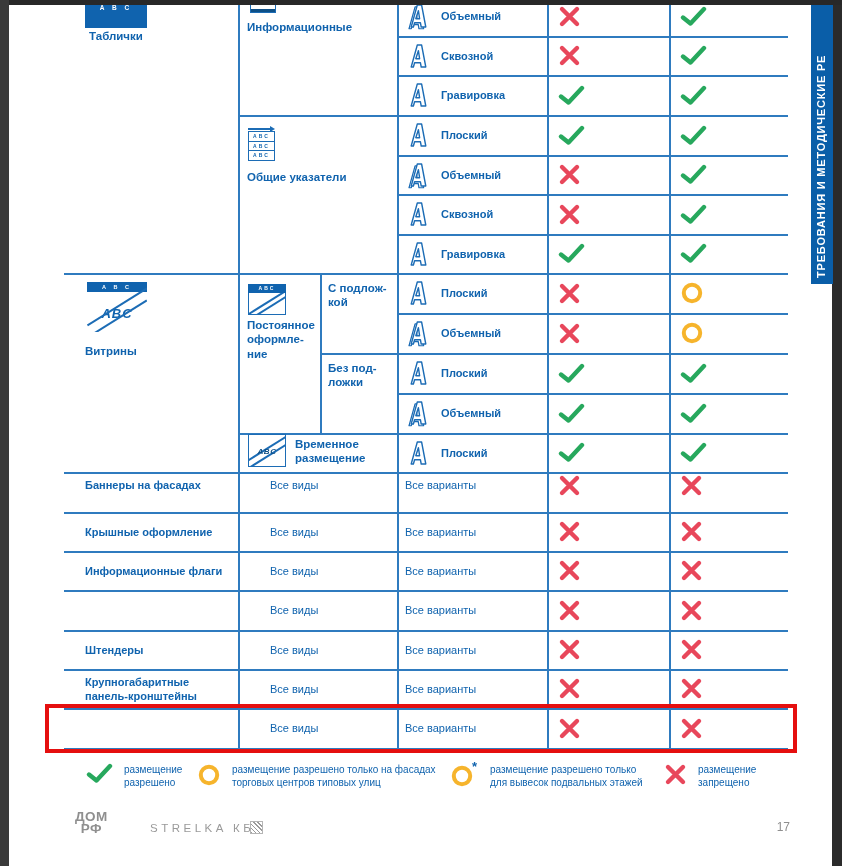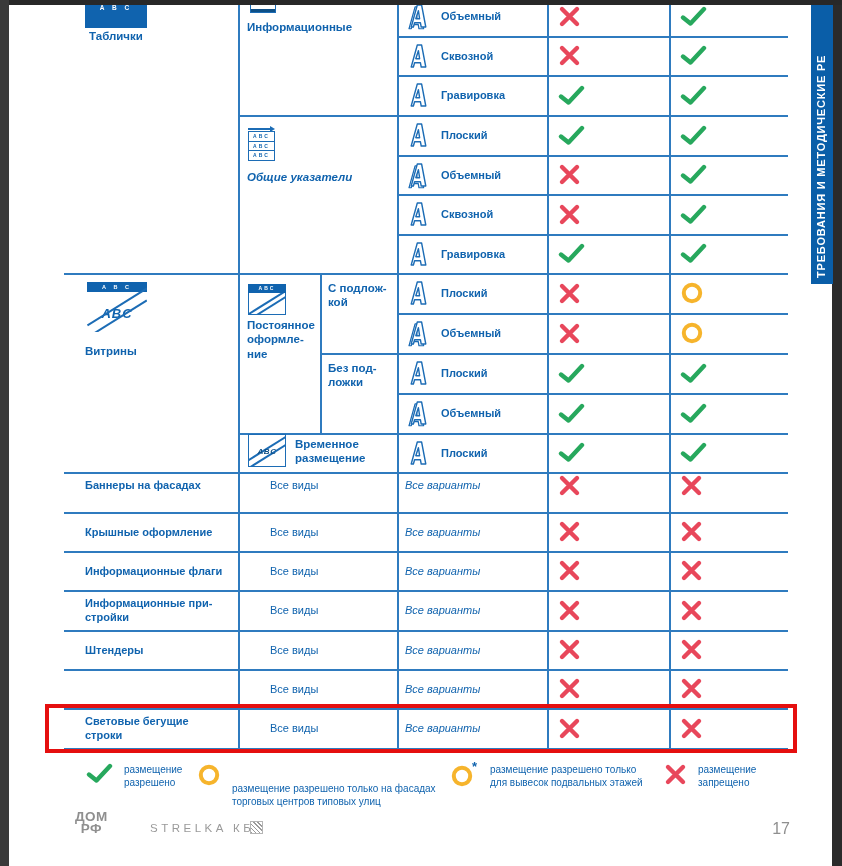--- a/index.html
+++ b/index.html
@@ -21,21 +21,21 @@
 
   .vrow,.srow{position:absolute;left:64px;width:724px;z-index:3;}
   .vrow .a-icon{position:absolute;left:341px;top:50%;transform:translateY(-50%);width:24px;height:27px;}
   .vrow .vlabel{position:absolute;left:377px;top:50%;transform:translateY(-50%);
     color:#1063ae;font-size:11px;font-weight:bold;text-align:right;}
   .mark{position:absolute;top:50%;transform:translateY(-50%);height:24px;display:flex;align-items:center;}
   .m1{left:494px;} .m2{left:616px;}
   .srow .slabel{position:absolute;left:21px;top:50%;transform:translateY(-50%);
     color:#1063ae;font-size:11px;font-weight:bold;line-height:1.3;white-space:pre-line;}
   .srow .skinds{position:absolute;left:186px;top:50%;transform:translateY(-50%);color:#1063ae;font-size:11px;padding-left:20px;}
-  .srow .svariants{position:absolute;left:341px;top:50%;transform:translateY(-50%);color:#1063ae;font-size:11px;font-style:italic;}
+  .srow .svariants{position:absolute;left:341px;top:50%;transform:translateY(-50%);color:#1063ae;font-size:11px;}
 
   
   .icon-tablichki{position:absolute;left:85px;top:0;width:62px;height:28px;background:#1063ae;z-index:3;
     color:#fff;font-size:6.5px;font-weight:bold;text-align:center;padding-top:4px;box-sizing:border-box;letter-spacing:3px;}
   .icon-sliver{position:absolute;left:250px;top:4px;width:26px;height:9px;border:1.5px solid #1c6cb5;
     background:#fff;z-index:3;box-sizing:border-box;}
   .icon-sliver i{position:absolute;left:0;bottom:0;width:100%;height:3px;background:#0d4f86;}
   .icon-vitriny{position:absolute;left:87px;top:282px;width:60px;height:50px;z-index:3;overflow:hidden;}
   .icon-vitriny .hdr{height:10px;background:#1063ae;color:#fff;font-size:5.5px;font-weight:bold;
     text-align:center;line-height:10px;letter-spacing:3px;}
@@ -67,21 +67,21 @@
   .legend-item{position:absolute;z-index:3;}
   .legend-text{position:absolute;color:#1063ae;font-size:10px;line-height:1.3;white-space:pre-line;z-index:3;}
 
   
   .logo{position:absolute;left:75px;top:811px;color:#8f8f8f;font-weight:bold;font-size:13.5px;
     line-height:0.92;text-align:center;letter-spacing:0.5px;z-index:3;}
   .brand{position:absolute;left:150px;top:822px;color:#9a9a9a;font-size:11.5px;letter-spacing:3.5px;z-index:3;}
   .hatch{position:absolute;left:250px;top:821px;width:13px;height:13px;z-index:3;
     background:repeating-linear-gradient(45deg,#9a9a9a 0 1px,transparent 1px 3px);
     border:1px solid #b5b5b5;box-sizing:border-box;}
-  .pagenum{position:absolute;left:740px;top:820px;width:50px;text-align:right;color:#8f8f8f;font-size:16px;z-index:3;}
+  .pagenum{position:absolute;left:740px;top:820px;width:50px;text-align:right;color:#8f8f8f;font-size:12px;z-index:3;}
 </style>
 </head>
 <body>
 
 <div class="frame-top"></div>
 <div class="frame-right"></div>
 
 <div class="banner">
   <span>ТРЕБОВАНИЯ И МЕТОДИЧЕСКИЕ РЕ</span>
 </div>
@@ -122,21 +122,21 @@
 
 <div class="icon-pointer">
   <div class="arrow">
       <i></i>
       <b></b>
     </div>
   <div class="rowbox">ABC</div>
   <div class="rowbox">ABC</div>
   <div class="rowbox">ABC</div>
 </div>
-<div class="lbl" style="left:247px;top:170px;font-style:italic;">Общие указатели</div>
+<div class="lbl" style="left:247px;top:170px;">Общие указатели</div>
 
 <div class="icon-vitriny">
   <div class="hdr">A B C</div>
   <div class="bdy">
     <span class="abc">ABC</span>
     <span class="diag" style="left:-5px;top:14px;width:70px;"></span>
     <span class="diag" style="left:-5px;top:26px;width:70px;"></span>
   </div>
 </div>
 <div class="lbl" style="left:85px;top:344px;">Витрины</div>
@@ -401,22 +401,20 @@
         <path d="M4 4 L19 19 M19 4 L4 19" fill="none" stroke="#e8475b" stroke-width="4.4" stroke-linecap="round"></path>
       </svg>
     </span>
   <span class="mark m2">
       <svg width="23" height="23" viewBox="0 0 23 23">
         <path d="M4 4 L19 19 M19 4 L4 19" fill="none" stroke="#e8475b" stroke-width="4.4" stroke-linecap="round"></path>
       </svg>
     </span>
 </div>
 <div class="srow" style="top:590px;height:40px;">
-  <span class="slabel">Информационные при-
-стройки</span>
   <span class="skinds">Все виды</span>
   <span class="svariants">Все варианты</span>
   <span class="mark m1">
       <svg width="23" height="23" viewBox="0 0 23 23">
         <path d="M4 4 L19 19 M19 4 L4 19" fill="none" stroke="#e8475b" stroke-width="4.4" stroke-linecap="round"></path>
       </svg>
     </span>
   <span class="mark m2">
       <svg width="23" height="23" viewBox="0 0 23 23">
         <path d="M4 4 L19 19 M19 4 L4 19" fill="none" stroke="#e8475b" stroke-width="4.4" stroke-linecap="round"></path>
@@ -432,36 +430,36 @@
         <path d="M4 4 L19 19 M19 4 L4 19" fill="none" stroke="#e8475b" stroke-width="4.4" stroke-linecap="round"></path>
       </svg>
     </span>
   <span class="mark m2">
       <svg width="23" height="23" viewBox="0 0 23 23">
         <path d="M4 4 L19 19 M19 4 L4 19" fill="none" stroke="#e8475b" stroke-width="4.4" stroke-linecap="round"></path>
       </svg>
     </span>
 </div>
 <div class="srow" style="top:669px;height:39px;">
+  <span class="slabel">Крупногабаритные
+панель-кронштейны</span>
   <span class="skinds">Все виды</span>
   <span class="svariants">Все варианты</span>
   <span class="mark m1">
       <svg width="23" height="23" viewBox="0 0 23 23">
         <path d="M4 4 L19 19 M19 4 L4 19" fill="none" stroke="#e8475b" stroke-width="4.4" stroke-linecap="round"></path>
       </svg>
     </span>
   <span class="mark m2">
       <svg width="23" height="23" viewBox="0 0 23 23">
         <path d="M4 4 L19 19 M19 4 L4 19" fill="none" stroke="#e8475b" stroke-width="4.4" stroke-linecap="round"></path>
       </svg>
     </span>
 </div>
 <div class="srow" style="top:708px;height:40px;">
-  <span class="slabel">Световые бегущие
-строки</span>
   <span class="skinds">Все виды</span>
   <span class="svariants">Все варианты</span>
   <span class="mark m1">
       <svg width="23" height="23" viewBox="0 0 23 23">
         <path d="M4 4 L19 19 M19 4 L4 19" fill="none" stroke="#e8475b" stroke-width="4.4" stroke-linecap="round"></path>
       </svg>
     </span>
   <span class="mark m2">
       <svg width="23" height="23" viewBox="0 0 23 23">
         <path d="M4 4 L19 19 M19 4 L4 19" fill="none" stroke="#e8475b" stroke-width="4.4" stroke-linecap="round"></path>
@@ -472,21 +470,21 @@
 <div class="hl-rect"></div>
 
 <div class="legend-item" style="left:86px;top:763px;"><svg width="27" height="21" viewBox="0 0 27 21">
       <path d="M3 11.5 L10.5 17.5 L24 3" fill="none" stroke="#27a85d" stroke-width="4.4" stroke-linecap="round" stroke-linejoin="round"></path>
     </svg></div>
 <div class="legend-text" style="left:124px;top:763px;">размещение
 разрешено</div>
 <div class="legend-item" style="left:197px;top:763px;"><svg width="24" height="24" viewBox="0 0 24 24">
       <circle cx="12" cy="12" r="8.2" fill="none" stroke="#f6b42c" stroke-width="4"></circle>
     </svg></div>
-<div class="legend-text" style="left:232px;top:763px;margin-top:19px;">размещение разрешено только на фасадах
+<div class="legend-text" style="left:232px;top:763px;">размещение разрешено только на фасадах
 торговых центров типовых улиц</div>
 <div class="legend-item" style="left:450px;top:760px;"><svg width="32" height="28" viewBox="0 0 32 28">
       <circle cx="12" cy="16" r="8.2" fill="none" stroke="#f6b42c" stroke-width="4"></circle>
       <text x="22" y="11" font-size="13" font-weight="bold" fill="#1063ae">*</text>
     </svg></div>
 <div class="legend-text" style="left:490px;top:763px;">размещение разрешено только
 для вывесок подвальных этажей</div>
 <div class="legend-item" style="left:664px;top:763px;"><svg width="23" height="23" viewBox="0 0 23 23">
       <path d="M4 4 L19 19 M19 4 L4 19" fill="none" stroke="#e8475b" stroke-width="4.4" stroke-linecap="round"></path>
     </svg></div>

